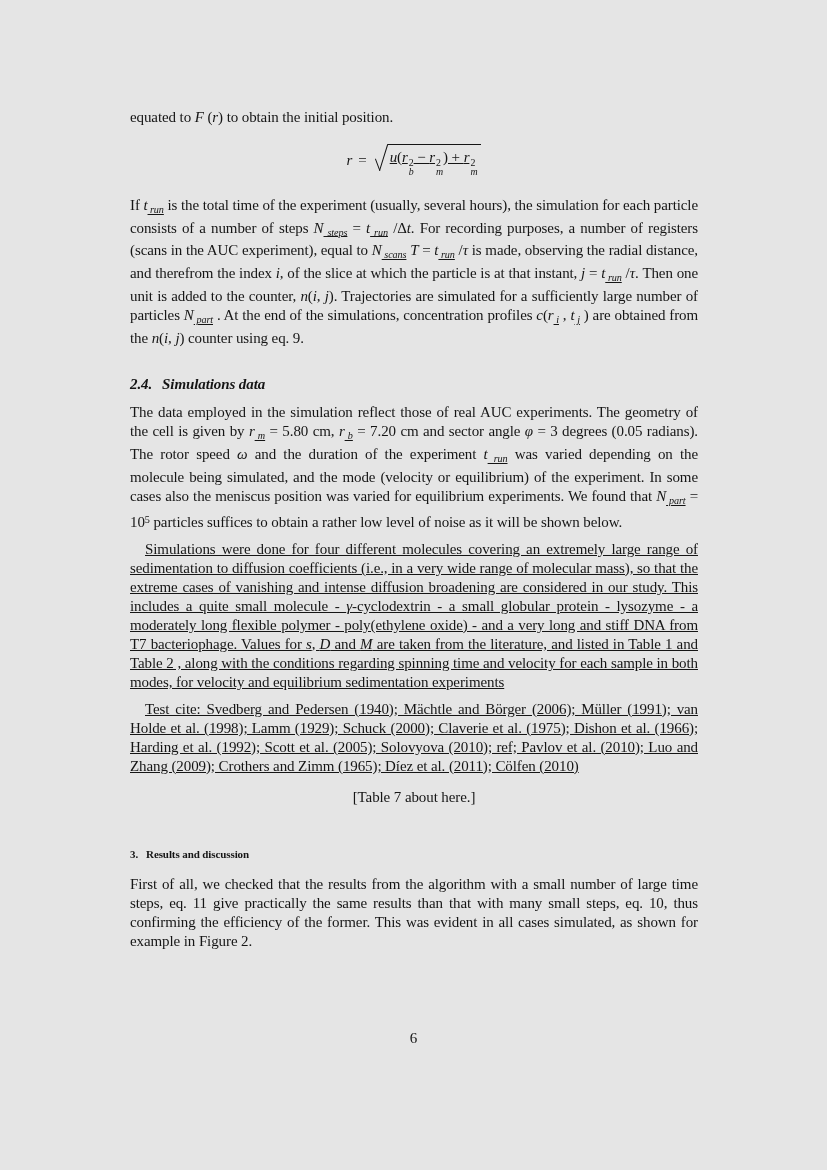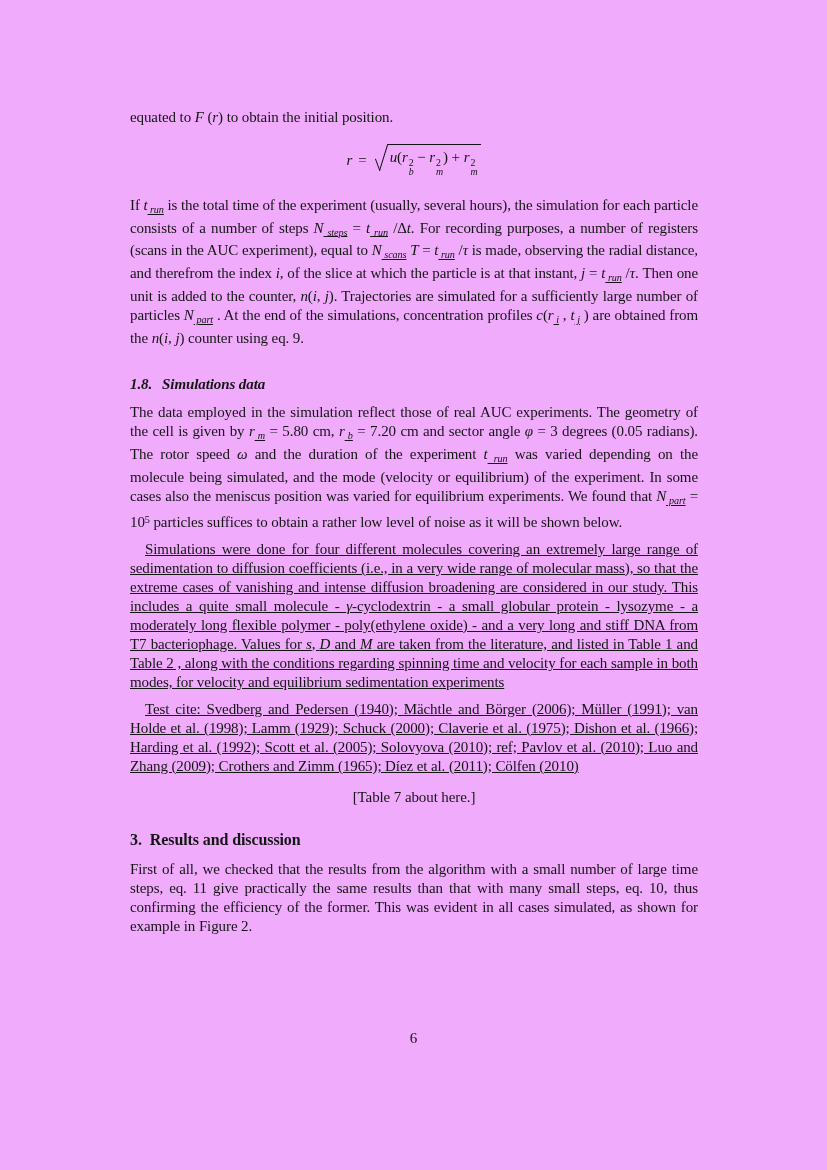--- a/index.html
+++ b/index.html
@@ -1,19 +1,19 @@
 <!DOCTYPE html>
 <html><head>
 <meta charset="utf-8">
 <style>
   html,body { margin:0; padding:0; background:#ffffff; }
   .page {
     position:relative;
     width:827px; height:1170px;
-    background:#f0abfc;
+    background:#e5e5e5;
     color:#151515;
     font-family:"Liberation Serif","DejaVu Serif",serif;
     overflow:hidden;
   }
   .textblock {
     position:absolute; left:130px; top:108px; width:568px;
     font-size:15px; line-height:19px; letter-spacing:-0.1px;
     text-align:justify;
   }
   .para { margin:0; text-indent:0; }
@@ -33,39 +33,39 @@
   .radical { display:inline-flex; align-items:flex-start; }
   .rad-sign { position:relative; width:15px; height:28px; flex:none; }
   .rad-sign::before {
     content:""; position:absolute; width:12.8px; height:1.4px; border-radius:1px;
     left:-1.6px; top:20.3px; background:#151515; transform:rotate(69.4deg);
   }
   .rad-sign::after {
     content:""; position:absolute; width:27.5px; height:1.4px; border-radius:1px;
     left:-2.7px; top:13.1px; background:#151515; transform:rotate(-72.7deg);
   }
-  .radicand { border-top:1.5px solid #151515; padding:2.5px 4px 0 2px; }
+  .radicand { border-top:1.5px solid #151515; padding:2.5px 4px 0 2px;text-decoration:underline; }
 
   
   .ss {
     display:inline-flex; flex-direction:column; align-items:flex-start;
     font-size:66%; line-height:0.95; vertical-align:-0.45em;
     margin-left:1px; font-style:normal;
   }
   .ss-sub { font-style:italic; }
 
   
   .subsection-heading {
     font-size:15px; font-weight:bold; font-style:italic;
     margin:27px 0 9px; text-align:left; line-height:19px;
   }
   .subsection-heading .h-num { margin-right:10px; }
   .section-heading {
-    font-size:16px; font-weight:bold;
-    margin:23px 0 11px; text-align:left; line-height:19px;
+    font-size:11px; font-weight:bold;
+    margin:38px 0 11px; text-align:left; line-height:19px;
   }
   .section-heading .h-num { margin-right:8px; }
 
   .placeholder { text-align:center; margin:12px 0; text-indent:0; }
 
   .page-number {
     position:absolute; left:0; top:1030px; width:100%;
     text-align:center; font-size:15px;
   }
 </style>
@@ -91,21 +91,21 @@
               </span></span><span>) + </span><span class="st-i">r<span class="ss">
                 <span class="ss-sup">2</span>
                 <span class="ss-sub">m</span>
               </span></span></span>
         </span>
       </div>
 
     <p class="para"><span>If </span><span class="st-i">t</span><span class="st-i st-sub"> run</span><span> is the total time of the experiment (usually, several hours), the simulation for each particle consists of a number of steps </span><span class="st-i">N</span><span class="st-i st-sub"> steps</span><span> = </span><span class="st-i">t</span><span class="st-i st-sub"> run</span><span> /Δ</span><span class="st-i">t</span><span>. For recording purposes, a number of registers (scans in the AUC experiment), equal to </span><span class="st-i">N</span><span class="st-i st-sub"> scans</span><span class="st-i"> T</span><span> = </span><span class="st-i">t</span><span class="st-i st-sub"> run</span><span> /</span><span class="st-i">τ</span><span> is made, observing the radial distance, and therefrom the index </span><span class="st-i">i</span><span>, of the slice at which the particle is at that instant, </span><span class="st-i">j</span><span> = </span><span class="st-i">t</span><span class="st-i st-sub"> run</span><span> /</span><span class="st-i">τ</span><span>. Then one unit is added to the counter, </span><span class="st-i">n</span><span>(</span><span class="st-i">i</span><span>, </span><span class="st-i">j</span><span>). Trajectories are simulated for a sufficiently large number of particles </span><span class="st-i">N</span><span class="st-i st-sub"> part</span><span> . At the end of the simulations, concentration profiles </span><span class="st-i">c</span><span>(</span><span class="st-i">r</span><span class="st-i st-sub"> i</span><span> , </span><span class="st-i">t</span><span class="st-i st-sub"> j</span><span> ) are obtained from the </span><span class="st-i">n</span><span>(</span><span class="st-i">i</span><span>, </span><span class="st-i">j</span><span>) counter using eq. 9.</span></p>
 
     <h2 class="subsection-heading">
-      <span class="h-num">1.8.</span><span class="h-title">Simulations data</span>
+      <span class="h-num">2.4.</span><span class="h-title">Simulations data</span>
     </h2>
 
     <p class="para"><span>The data employed in the simulation reflect those of real AUC experiments. The geometry of the cell is given by </span><span class="st-i">r</span><span class="st-i st-sub"> m</span><span> = 5.80 cm, </span><span class="st-i">r</span><span class="st-i st-sub"> b</span><span> = 7.20 cm and sector angle </span><span class="st-i">φ</span><span> = 3 degrees (0.05 radians). The rotor speed </span><span class="st-i">ω</span><span> and the duration of the experiment </span><span class="st-i">t</span><span class="st-i st-sub"> run</span><span> was varied depending on the molecule being simulated, and the mode (velocity or equilibrium) of the experiment. In some cases also the meniscus position was varied for equilibrium experiments. We found that </span><span class="st-i">N</span><span class="st-i st-sub"> part</span><span> = 10</span><span class="st-sup">5</span><span> particles suffices to obtain a rather low level of noise as it will be shown below.</span></p>
 
     <p class="para indent gap-top"><span>Simulations were done for four different molecules covering an extremely large range of sedimentation to diffusion coefficients (i.e., in a very wide range of molecular mass), so that the extreme cases of vanishing and intense diffusion broadening are considered in our study. This includes a quite small molecule - </span><span class="st-i">γ</span><span>-cyclodextrin - a small globular protein - lysozyme - a moderately long flexible polymer - poly(ethylene oxide) - and a very long and stiff DNA from T7 bacteriophage. Values for </span><span class="st-i">s</span><span>, </span><span class="st-i">D</span><span> and </span><span class="st-i">M</span><span> are taken from the literature, and listed in Table 1 and Table 2 , along with the conditions regarding spinning time and velocity for each sample in both modes, for velocity and equilibrium sedimentation experiments</span></p>
 
     <p class="para indent gap-top"><span>Test cite: Svedberg and Pedersen (1940); Mächtle and Börger (2006); Müller (1991); van Holde et al. (1998); Lamm (1929); Schuck (2000); Claverie et al. (1975); Dishon et al. (1966); Harding et al. (1992); Scott et al. (2005); Solovyova (2010); ref; Pavlov et al. (2010); Luo and Zhang (2009); Crothers and Zimm (1965); Díez et al. (2011); Cölfen (2010)</span></p>
 
     <p class="placeholder">[Table 7 about here.]</p>
 

